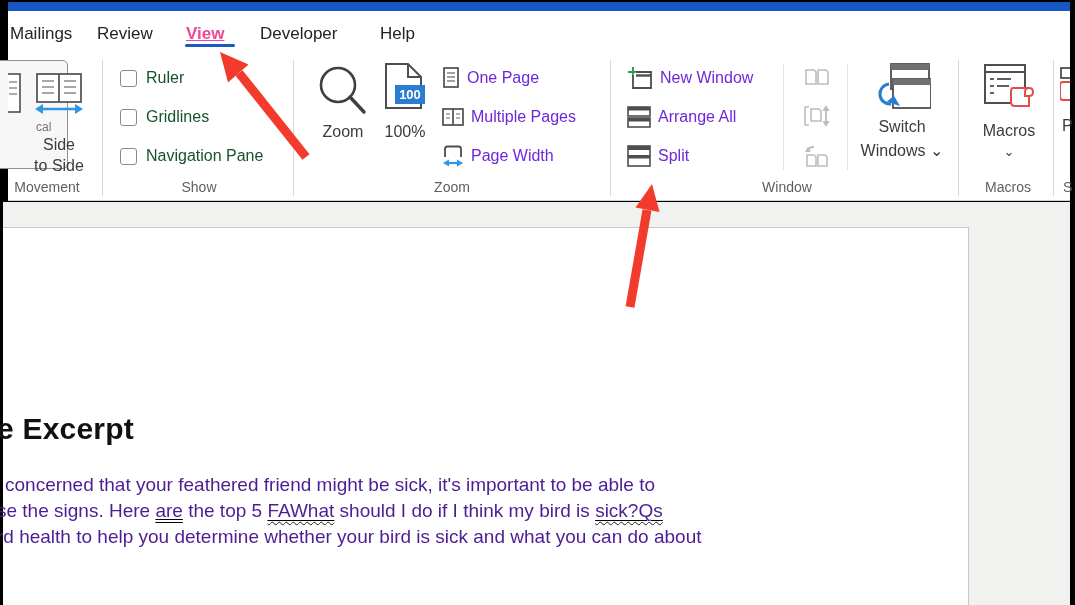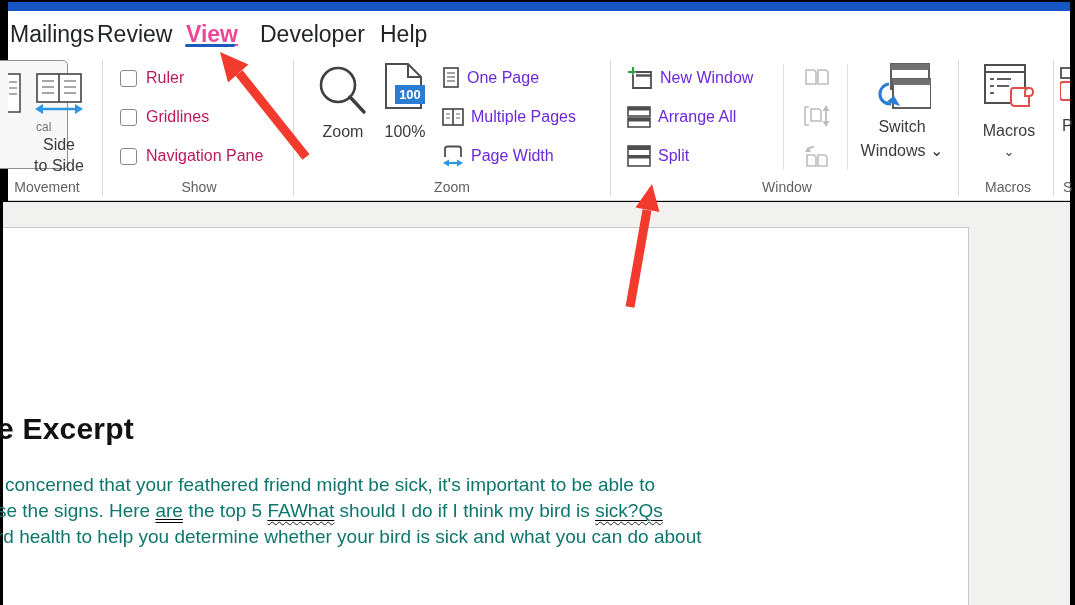--- a/index.html
+++ b/index.html
@@ -8,39 +8,39 @@
   #app { position:relative; width:1075px; height:605px; background:#000; }
 
   
   .titlebar { position:absolute; left:8px; top:2px; right:5px; height:9px; background:#1757c3; }
   .menubar  { position:absolute; left:8px; top:11px; right:5px; height:43px; background:#fff; }
   .ribbon   { position:absolute; left:8px; top:54px; right:5px; height:147px; background:#fff; border-bottom:1px solid #d2d2d2; }
   .docarea  { position:absolute; left:3px; top:202px; right:5px; bottom:0; background:#f1f1f0; }
   .page     { position:absolute; left:0; top:25px; width:966px; height:378px; background:#fff; border-top:1px solid #c8c8c8; border-right:1px solid #c8c8c8; }
 
   
-  .tab { position:absolute; top:9px; height:28px; line-height:28px; font-size:23px; color:#222425; cursor:default; }
+  .tab { position:absolute; top:9px; height:28px; line-height:28px; font-size:17px; color:#222425; cursor:default; }
   .tab.active { font-weight:700; color:#ec4899;text-decoration:underline; }
   .tab-underline { position:absolute; height:3px; border-radius:2px; background:#185abd; }
 
   
   .vsep { position:absolute; top:6px; height:136px; width:1px; background:#d9d9d9; }
   .vsep.inner { top:10px; height:106px; background:#e2e2e2; }
   .grouplabel { position:absolute; top:125px; font-size:14px; color:#5f5f5f; white-space:nowrap; transform:translateX(-50%); }
   .rowbtn { position:absolute; display:flex; align-items:center; gap:7px; height:26px; font-size:16px; color:#6d28d9; white-space:nowrap; }
   .bigbtn-label { position:absolute; font-size:16px; color:#3b3b3b; white-space:nowrap; transform:translateX(-50%); }
   .chev { position:absolute; font-size:13px; color:#3b3b3b; transform:translateX(-50%); }
-  .checkrow { position:absolute; display:flex; align-items:center; gap:9px; height:18px; font-size:16px; color:#be185d; white-space:nowrap; }
+  .checkrow { position:absolute; display:flex; align-items:center; gap:9px; height:18px; font-size:16px; color:#14532d; white-space:nowrap; }
   .checkbox { width:17px; height:17px; border:1px solid #8a8a8a; border-radius:3px; background:#fff; flex:0 0 auto; }
 
   .vertical-partial { position:absolute; left:-30px; top:6px; width:90px; height:109px; background:#f7f7f7; border:1px solid #919191; border-radius:5px; }
 
   
   .doc-heading { position:absolute; left:-6px; top:184px; font-size:30px; font-weight:700; color:#111; white-space:nowrap; letter-spacing:0.2px; }
-  .doc-line { position:absolute; font-size:19px; color:#0f766e; white-space:nowrap; }
+  .doc-line { position:absolute; font-size:19px; color:#4c1d95; white-space:nowrap; }
   .seg-dbl { text-decoration:underline double #000; text-underline-offset:2px; }
   .seg-str { text-decoration:underline #000; text-decoration-thickness:1px; text-underline-offset:3px; }
   .seg-wav { text-decoration:underline wavy #222 1px; text-underline-offset:4px; }
 
   .arrows { position:absolute; left:0; top:0; width:1075px; height:605px; pointer-events:none; z-index:60; }
   svg { display:block; }
 </style>
 </head>
 <body>
 

